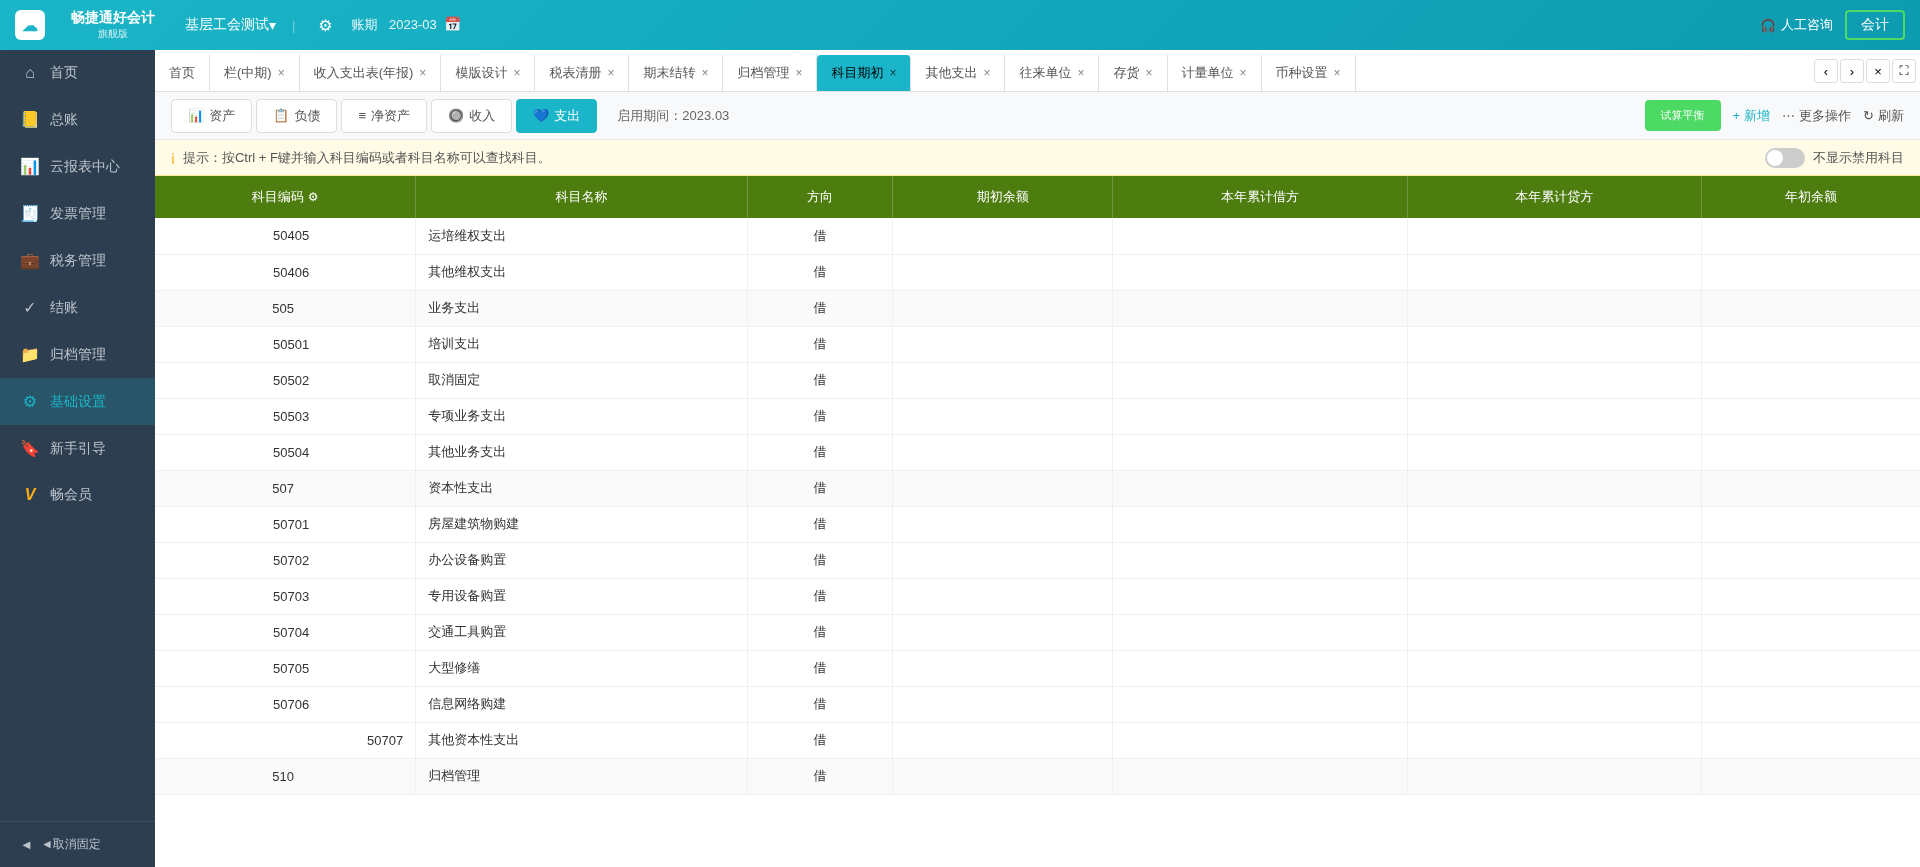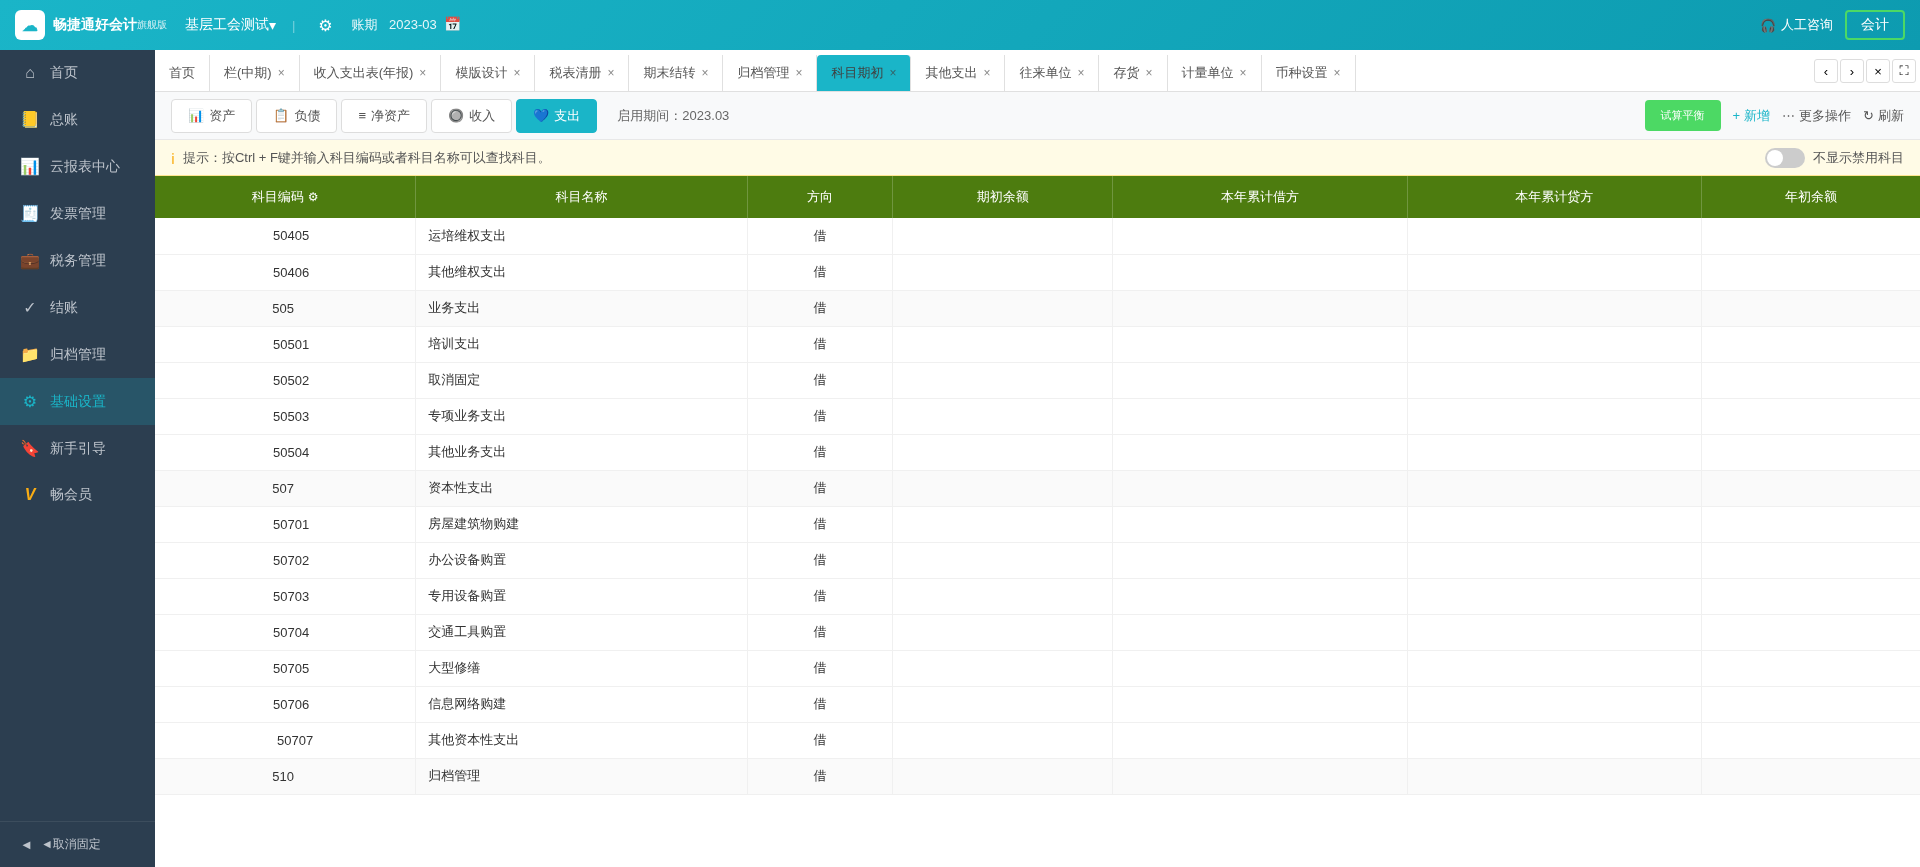--- a/index.html
+++ b/index.html
@@ -10,21 +10,21 @@
       height: 50px;
       background: linear-gradient(135deg, #1ab5c8 0%, #0d9bb0 100%);
       display: flex;
       align-items: center;
       padding: 0 15px;
       gap: 12px;
       position: relative;
     }
     .logo-area {
       display: flex;
-      flex-direction: row;
+      flex-direction: column;
       align-items: center;
       width: 120px;
     }
     .logo-title {
       color: white;
       font-size: 14px;
       font-weight: bold;
       white-space: nowrap;
     }
     .logo-sub {
@@ -171,21 +171,21 @@
       gap: 6px;
       font-size: 13px;
       color: #555;
       cursor: pointer;
       border-right: 1px solid #e0e0e0;
       white-space: nowrap;
       flex-shrink: 0;
     }
     .tab.active {
       background: #1ab5c8;
-      color: #404040;
+      color: #000000;
       border-radius: 4px 4px 0 0;
       justify-content: space-between;
     }
     .tab .close-x {
       font-size: 12px;
       opacity: 0.7;
       cursor: pointer;
     }
     .tab-nav-btn {
       position: absolute;
@@ -729,21 +729,21 @@
             <tr>
       <td style="padding-left:24px;">50706</td>
       <td>信息网络购建</td>
       <td>借</td>
       <td></td>
       <td></td>
       <td></td>
       <td></td>
     </tr>
             <tr>
-      <td style="padding-left:32px;">50707</td>
+      <td style="padding-left:32px;text-align:right;">50707</td>
       <td>其他资本性支出</td>
       <td>借</td>
       <td></td>
       <td></td>
       <td></td>
       <td></td>
     </tr>
             <tr style="background-color: rgb(250, 250, 250);">
       <td style="padding-left:8px;">510</td>
       <td>归档管理</td>

